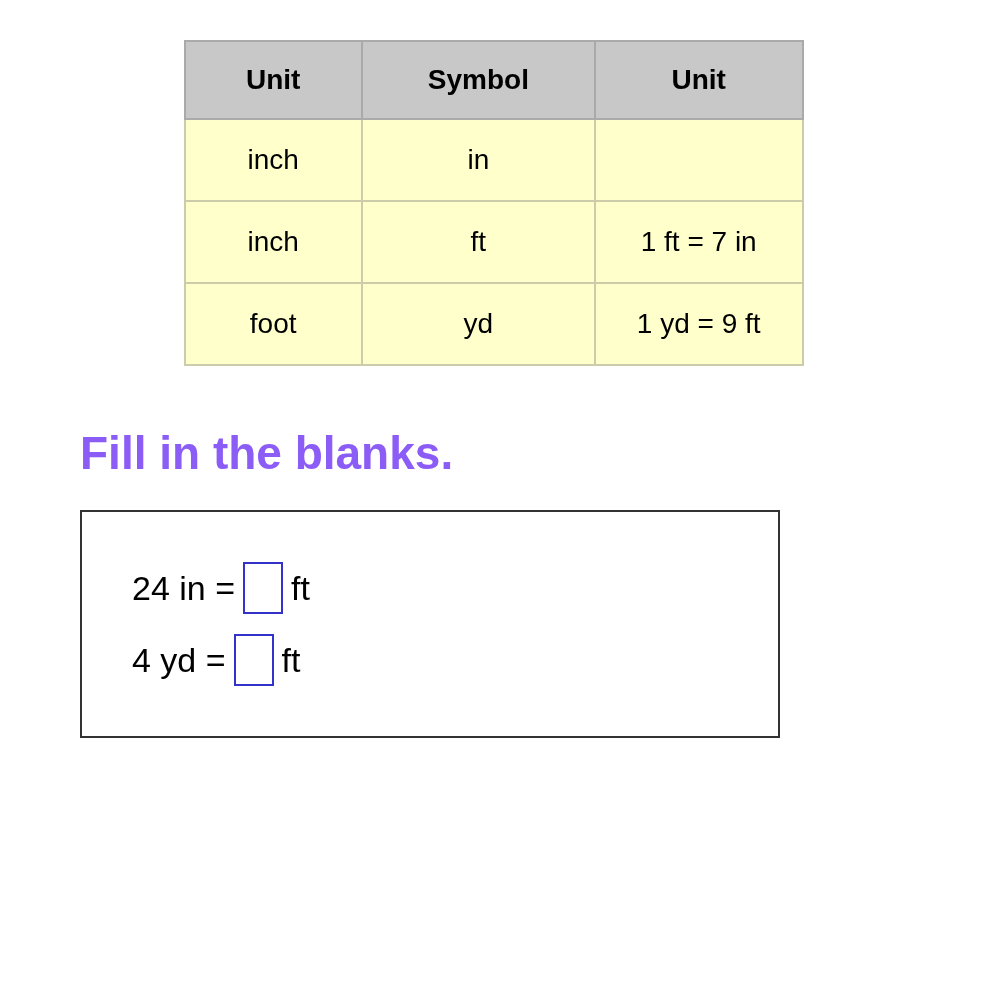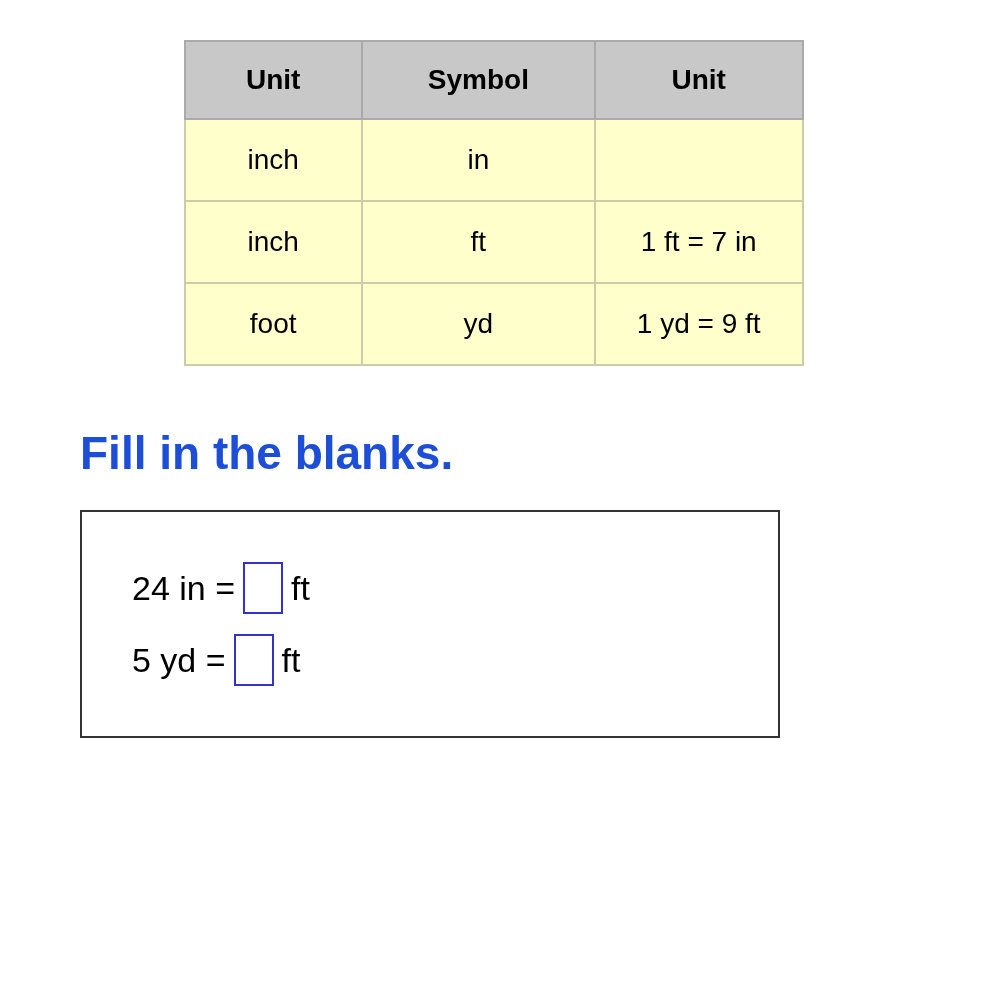--- a/index.html
+++ b/index.html
@@ -41,21 +41,21 @@
       border: 2px solid #ccccaa;
       padding: 24px 24px;
       font-size: 28px;
       text-align: center;
     }
 
     .fill-in-title {
       font-size: 46px;
       font-weight: bold;
       margin: 60px 40px 30px 40px;
-      color: #1d4ed8;
+      color: #8b5cf6;
     }
 
     .exercise-box {
       border: 2px solid #333333;
       margin: 0 40px;
       padding: 30px 50px;
       width: 700px;
     }
 
     .exercise-line {
@@ -108,17 +108,17 @@
 
 <div class="fill-in-title">Fill in the blanks.</div>
 
 <div class="exercise-box">
   <div class="exercise-line">
     <span>24  in =</span>
     <div class="blank-input"></div>
     <span>ft</span>
   </div>
   <div class="exercise-line">
-    <span>5  yd =</span>
+    <span>4  yd =</span>
     <div class="blank-input"></div>
     <span>ft</span>
   </div>
 </div>
 
 </body></html>

